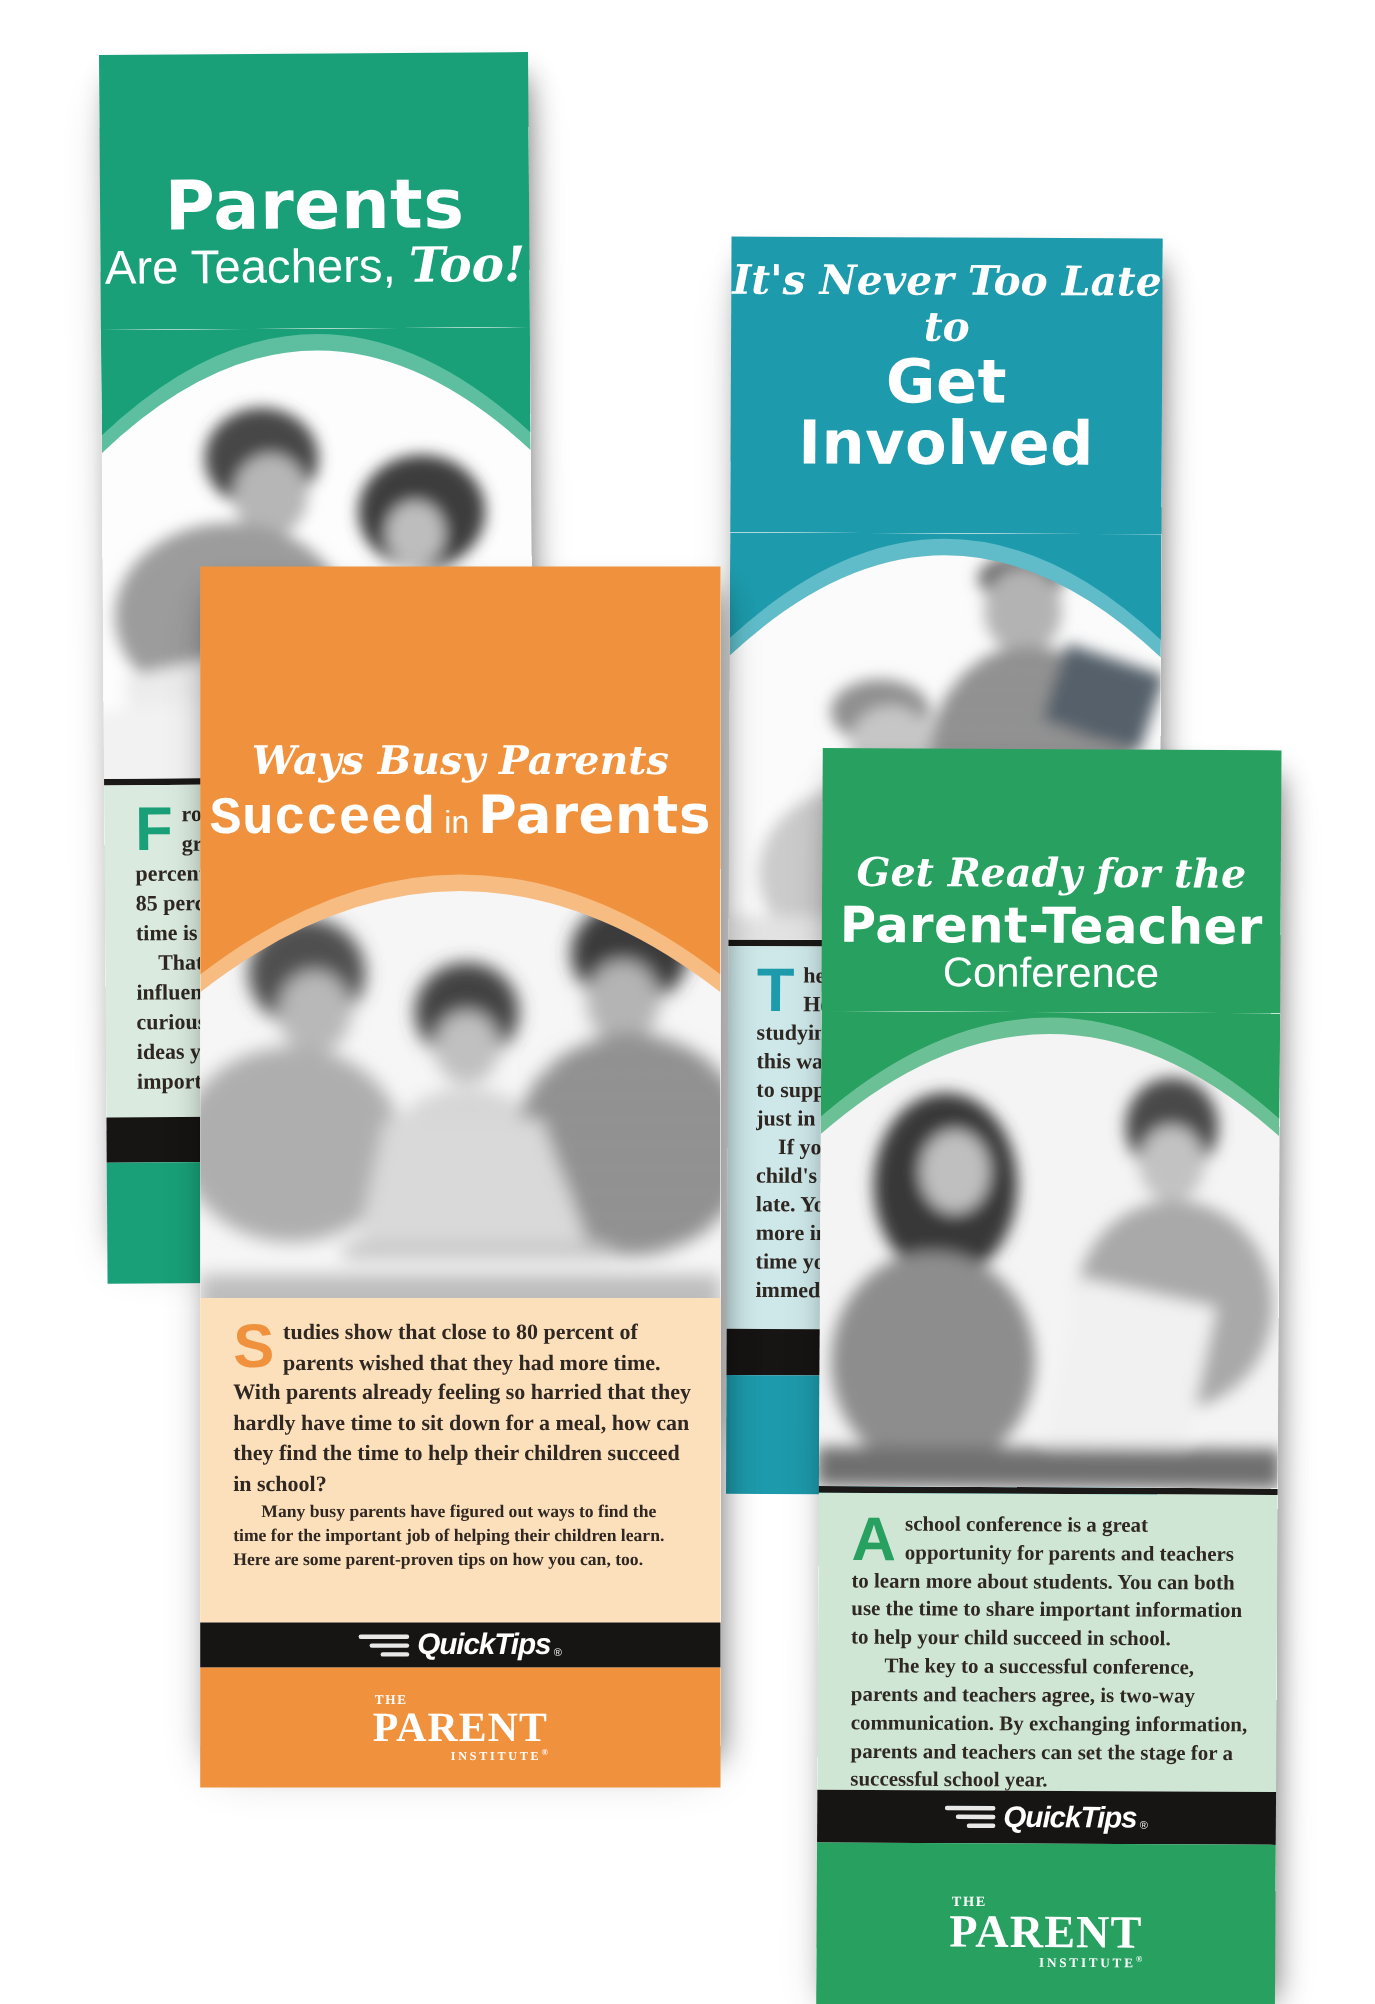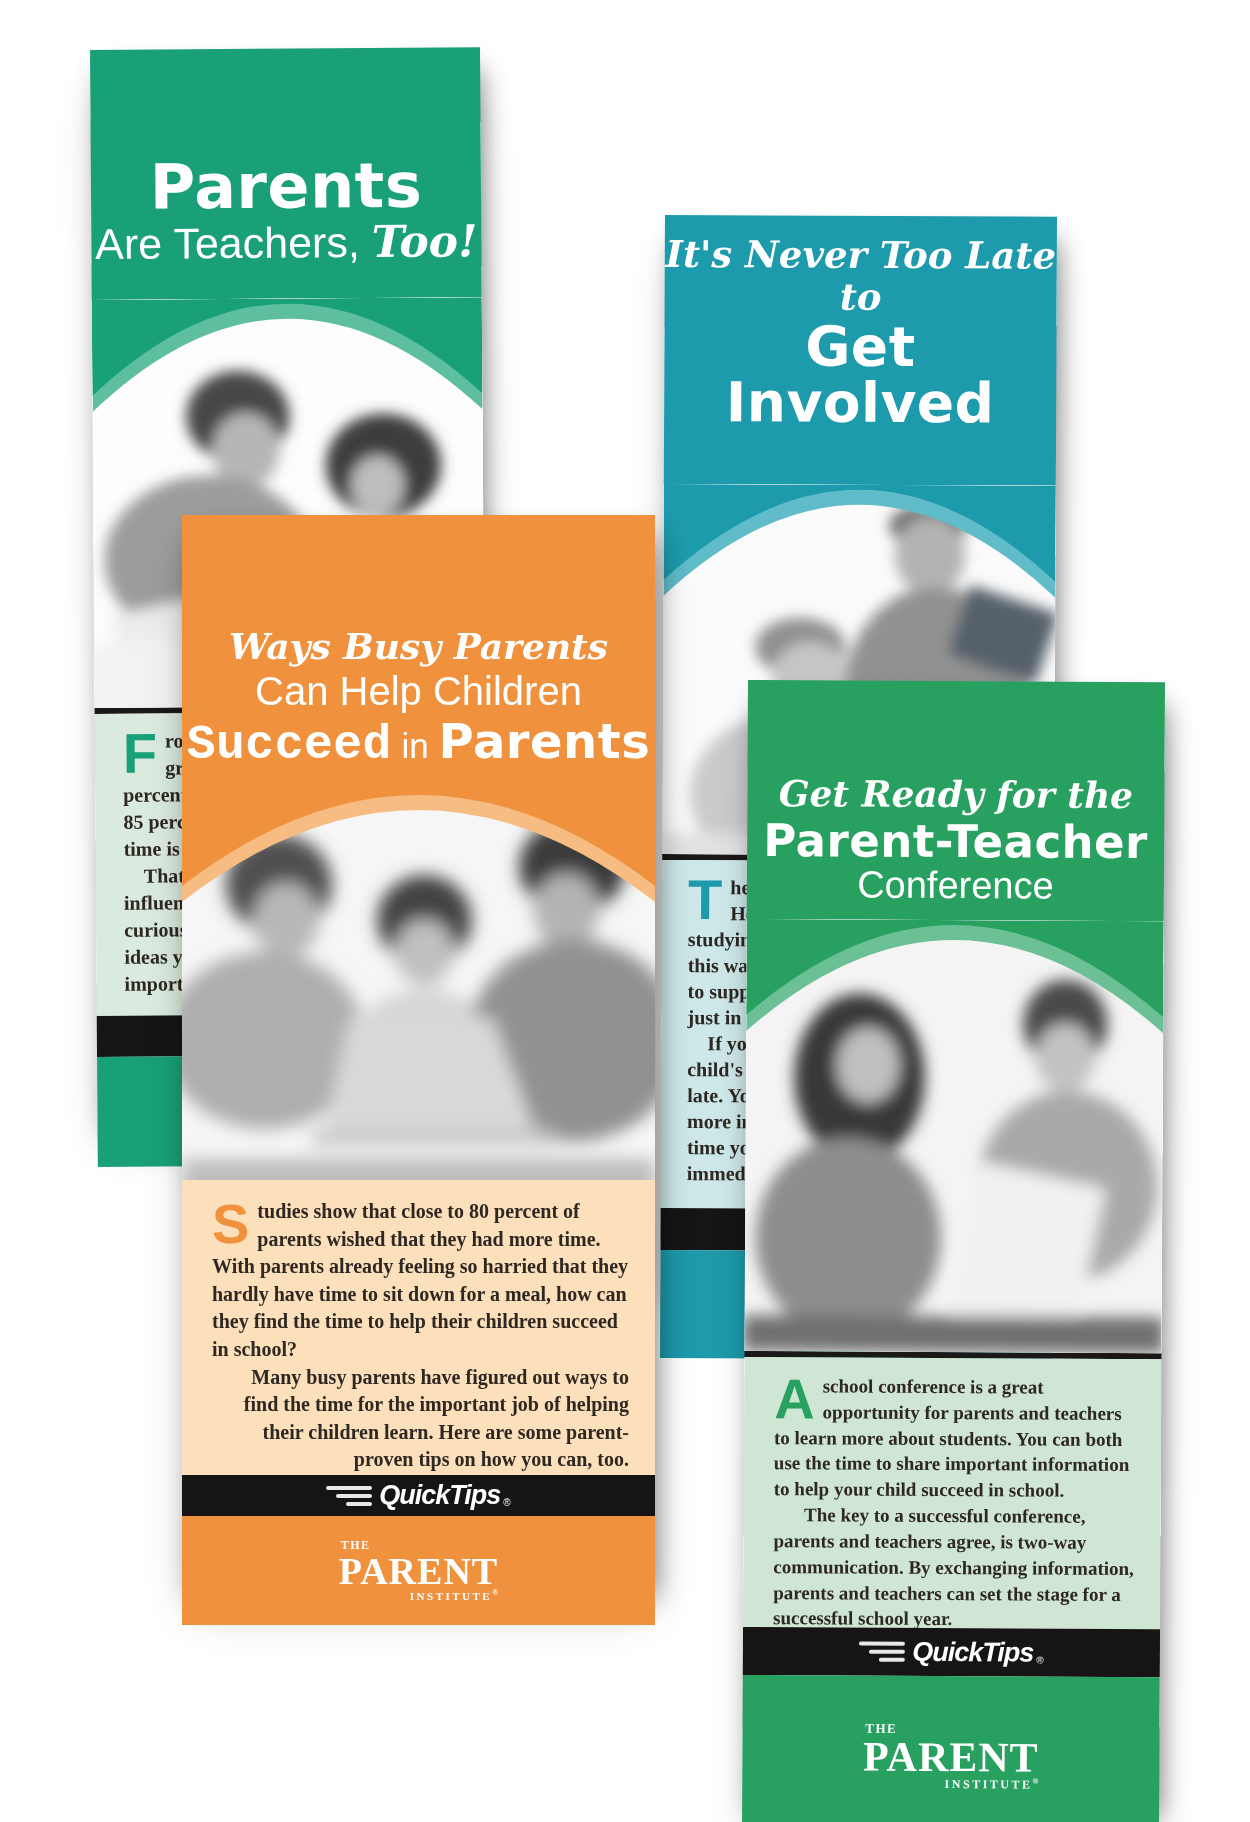--- a/index.html
+++ b/index.html
@@ -184,22 +184,21 @@
         <div class="pi-the">THE</div>
         <div class="pi-name">PARENT</div>
         <div class="pi-inst"><span>INSTITUTE</span><span class="pi-reg">®</span></div>
       </div>
     </footer>
   </article>
 
   <article class="card" id="b3" style="left:182px;top:515px;width:473px;height:1072px;z-index:3;">
     <header class="hd" style="height: 255px; padding-bottom: 20px; background: rgb(240, 146, 61);">
       <div class="t-script t-white" style="font-size:36px;">Ways Busy Parents</div>
-      <div class="t-cond t-white" style="font-size:40px;margin-top:2px;">Can Help Children</div>
-      <div class="t-white" style="margin-top:4px;"><span class="t-bold" style="font-size:48px;font-family:Liberation Mono, monospace;">Succeed</span><span class="t-cond" style="font-size:35px;"> in </span><span class="t-bold" style="font-size:48px;">Parents</span></div>
+      <div class="t-white" style="margin-top:4px;"><span class="t-bold" style="font-size:48px;font-family:Liberation Mono, monospace;">Succeed</span><span class="t-cond" style="font-size:29px;"> in </span><span class="t-bold" style="font-size:48px;">Parents</span></div>
     </header>
     <div class="photo" style="height:390px;">
       <svg class="ph" viewBox="0 0 400 410" preserveAspectRatio="xMidYMid slice">
         <rect width="400" height="410" fill="#f6f6f6"></rect>
         <g filter="url(#soft)">
           <ellipse cx="82" cy="120" rx="45" ry="42" fill="#4f4f4f"></ellipse>
           <ellipse cx="88" cy="150" rx="28" ry="32" fill="#b8b8b8"></ellipse>
           <ellipse cx="70" cy="252" rx="85" ry="75" fill="#aeaeae"></ellipse>
           <ellipse cx="205" cy="150" rx="40" ry="38" fill="#424242"></ellipse>
           <ellipse cx="205" cy="177" rx="25" ry="28" fill="#c0c0c0"></ellipse>
@@ -212,21 +211,21 @@
           <rect x="0" y="352" width="400" height="58" fill="#bdbdbd"></rect>
         </g>
       </svg>
       <svg class="arch" viewBox="0 0 400 118" preserveAspectRatio="none">
         <path d="M0,0 H400 V112 Q200,-72 0,112 Z" fill="#f6bc82"></path>
         <path d="M0,0 H400 V96 Q200,-86 0,96 Z" fill="#f0923d"></path>
       </svg>
     </div>
     <div class="panel" style="height: 277px; padding: 18px 26px 0px 30px; background: rgb(252, 223, 187);">
       <p style="font-size:20px;line-height:1.38;"><span class="dropcap" style="color: rgb(240, 146, 61);">S</span><span>tudies show that close to 80 percent of parents wished that they had more time. With parents already feeling so harried that they hardly have time to sit down for a meal, how can they find the time to help their children succeed in school?</span></p>
-      <p style="font-size:20px;line-height:1.38;text-indent:1.6em;text-align:right;">Many busy parents have figured out ways to find the time for the important job of helping their children learn. Here are some parent-proven tips on how you can, too.</p>
+      <p style="font-size:16px;line-height:1.38;text-indent:1.6em;">Many busy parents have figured out ways to find the time for the important job of helping their children learn. Here are some parent-proven tips on how you can, too.</p>
     </div>
     <div class="bar" style="height:41px;">
       <div class="qt">
         <span class="qt-lines">
             <i></i>
             <i></i>
             <i></i>
           </span>
         <span class="qt-text">QuickTips</span>
         <span class="qt-reg">®</span>

